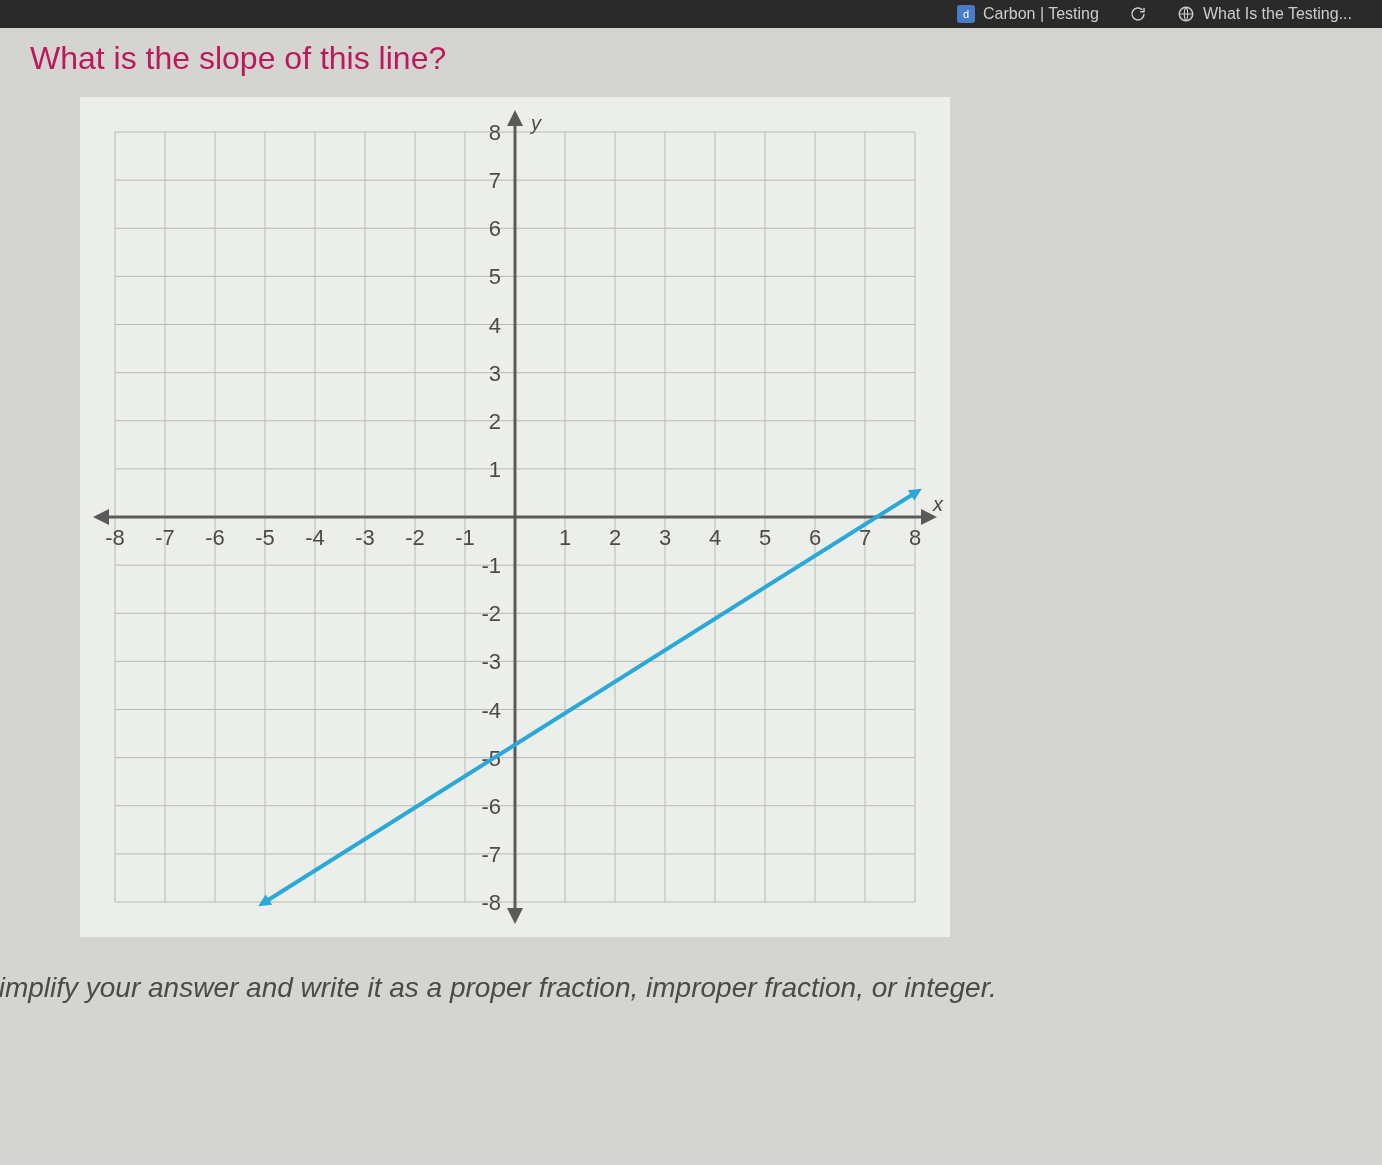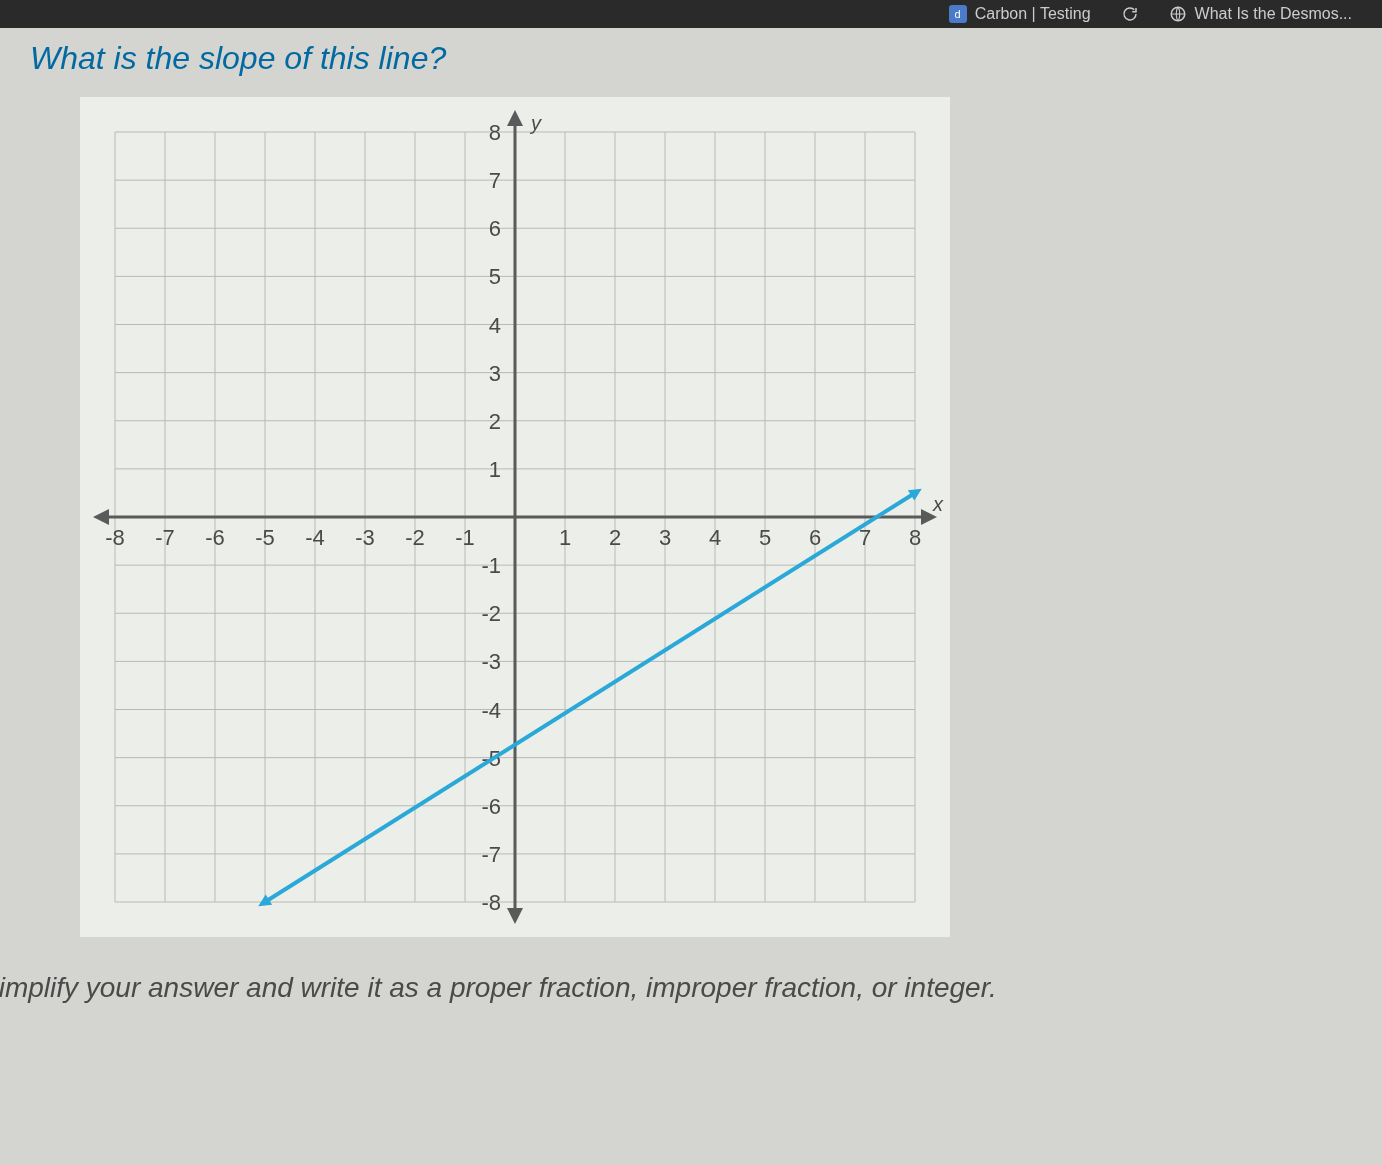--- a/index.html
+++ b/index.html
@@ -47,23 +47,22 @@
     justify-content: center;
   }
   .content {
     position: absolute;
     top: 28px;
     left: 20px;
     right: 20px;
   }
   .question {
     font-size: 32px;
-    color: #0369a1;
+    color: #be185d;
     margin: 12px 10px 20px 10px;
-    font-style: italic;
   }
   .chart-wrap {
     margin-left: 60px;
     position: relative;
   }
   svg.grid {
     display: block;
     background: #eceee9;
   }
   .instruction {
@@ -87,21 +86,21 @@
         <path fill="none" stroke="#ccc" stroke-width="2" d="M20 12a8 8 0 1 1-2.34-5.66M20 4v5h-5"></path>
       </svg>
   </span>
   <div class="tab-item">
     <span class="refresh-icon">
       <svg width="18" height="18" viewBox="0 0 24 24">
           <circle cx="12" cy="12" r="9" fill="none" stroke="#ccc" stroke-width="2"></circle>
           <path d="M3 12h18M12 3c3 3 3 15 0 18M12 3c-3 3-3 15 0 18" fill="none" stroke="#ccc" stroke-width="1.5"></path>
         </svg>
     </span>
-    <span>What Is the Desmos...</span>
+    <span>What Is the Testing...</span>
   </div>
 </div>
 
 <div class="content">
   <div class="question">What is the slope of this line?</div>
 
   <div class="chart-wrap">
     <svg class="grid" width="870" height="840" viewBox="0 0 870 840">
         <line x1="35" y1="805" x2="35" y2="35" stroke="#b8bab5" stroke-width="1"></line>
         <line x1="85" y1="805" x2="85" y2="35" stroke="#b8bab5" stroke-width="1"></line>

